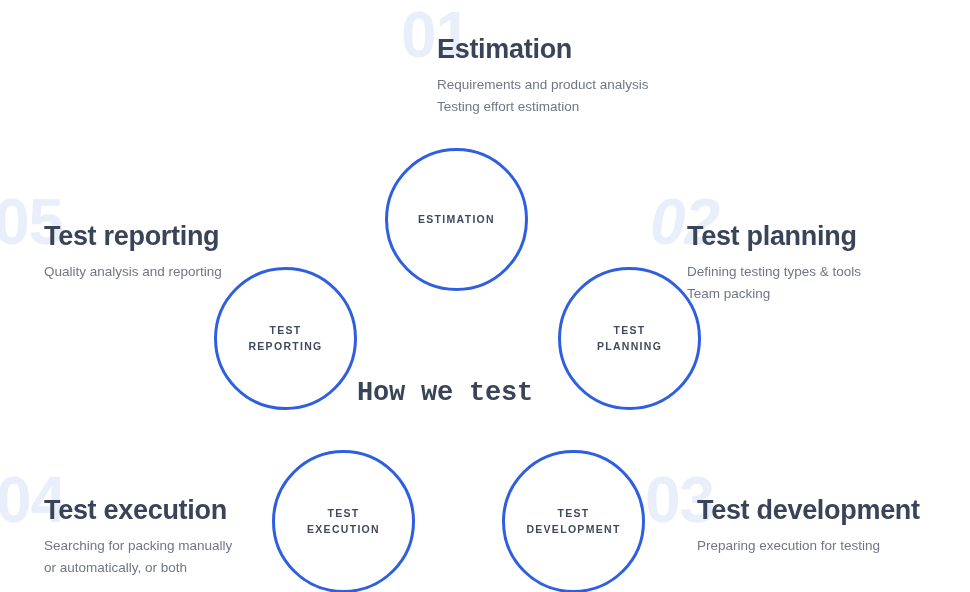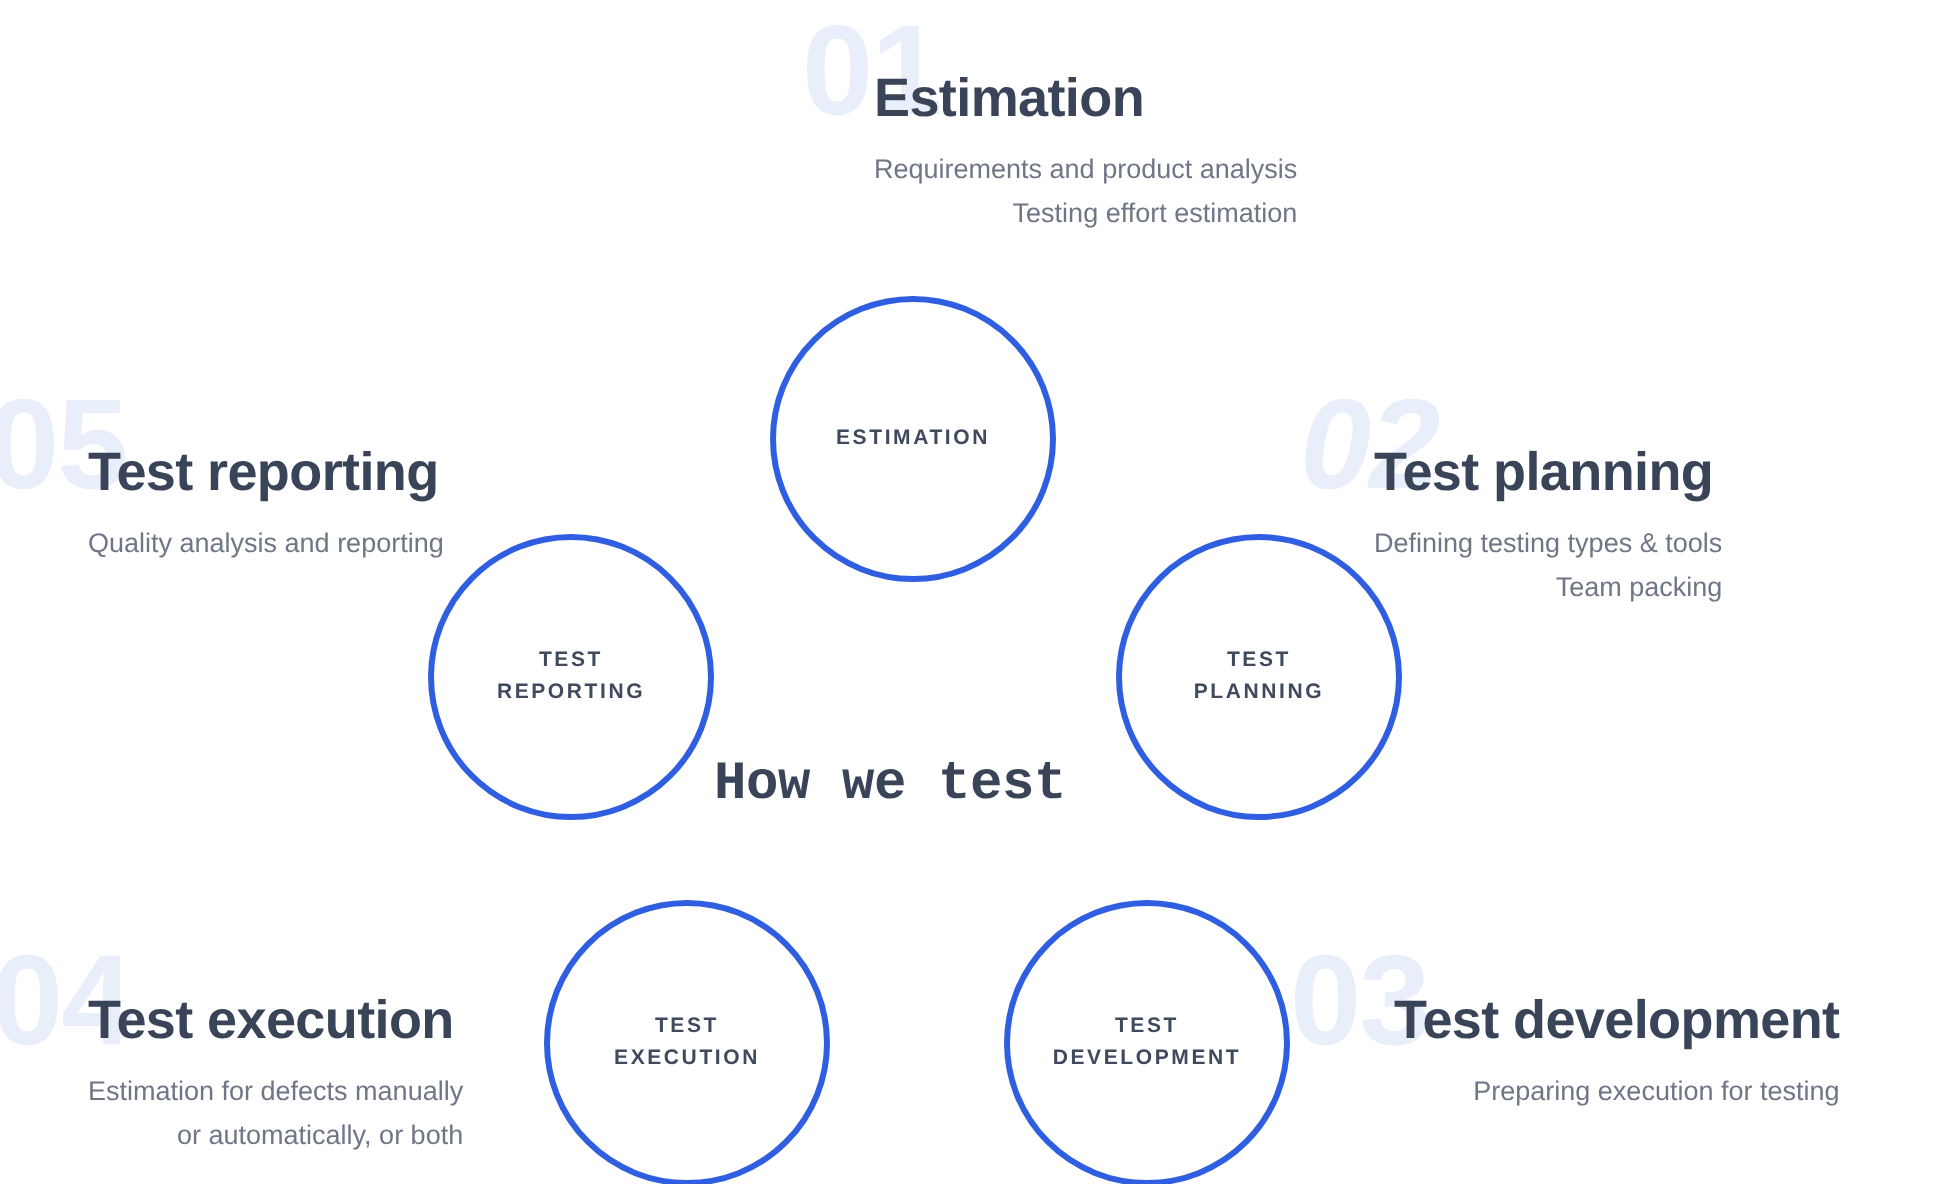--- a/index.html
+++ b/index.html
@@ -49,21 +49,20 @@
   }
   .step-lines {
     font-family: "Liberation Sans", sans-serif;
     font-size: 13.5px;
     font-weight: 400;
     color: #6f7686;
     line-height: 1.65;
   }
   .step-lines div {
     white-space: nowrap;
-    text-align: right;
   }
 
   
   .circle {
     position: absolute;
     width: 143px;
     height: 143px;
     border-radius: 50%;
     border: 3px solid #2f5fe0;
     box-sizing: border-box;
@@ -141,21 +140,21 @@
   <div class="circle" style="left:502px; top:450px;">
     <span class="circle-label">TEST
 DEVELOPMENT</span>
   </div>
 
   <div class="ghost-number" style="left:-4px; top:468px;">04</div>
 
   <div class="step-text" style="left:44px; top:495px;">
     <div class="step-title">Test execution</div>
     <div class="step-lines">
-      <div>Estimation for defects manually</div>
+      <div>Searching for packing manually</div>
       <div>or automatically, or both</div>
     </div>
   </div>
 
   <div class="circle" style="left:272px; top:450px;">
     <span class="circle-label">TEST
 EXECUTION</span>
   </div>
 
   <div class="ghost-number" style="left:-6px; top:190px;">05</div>

